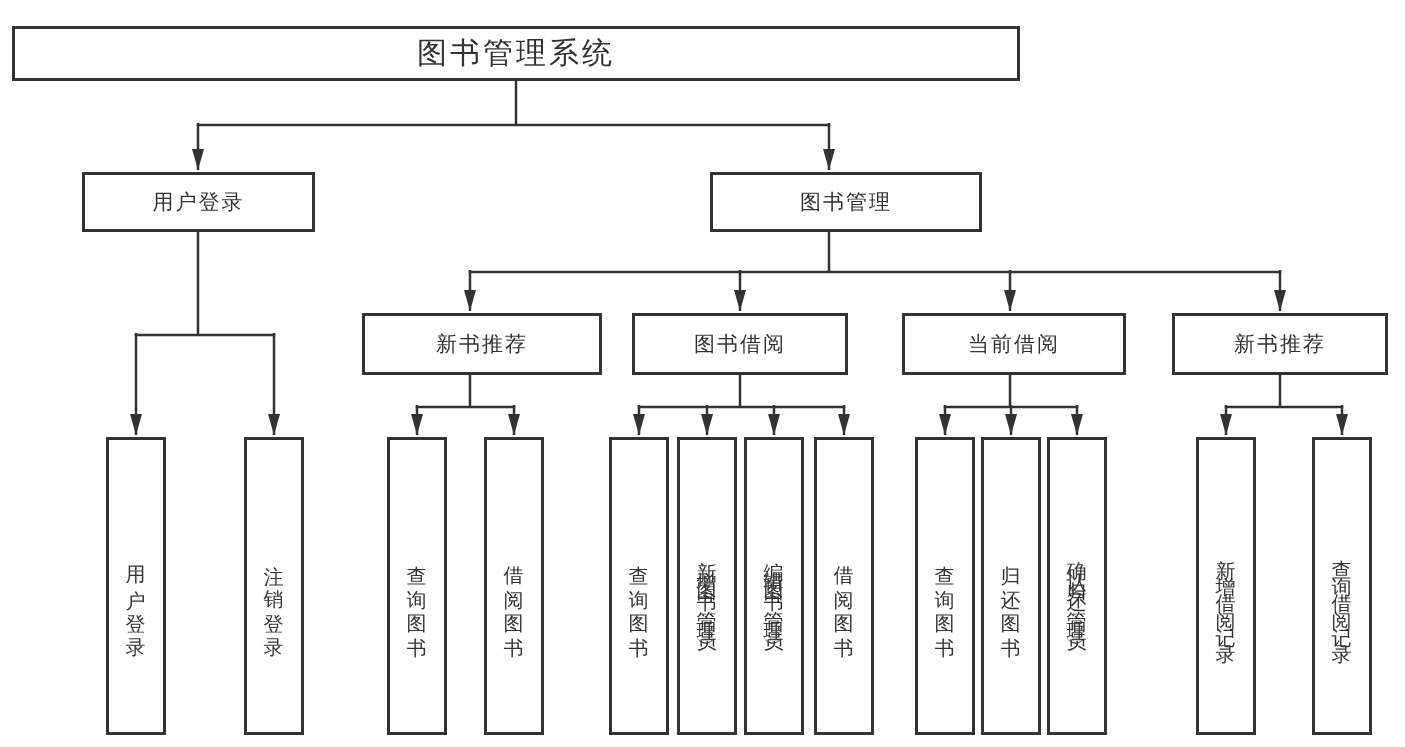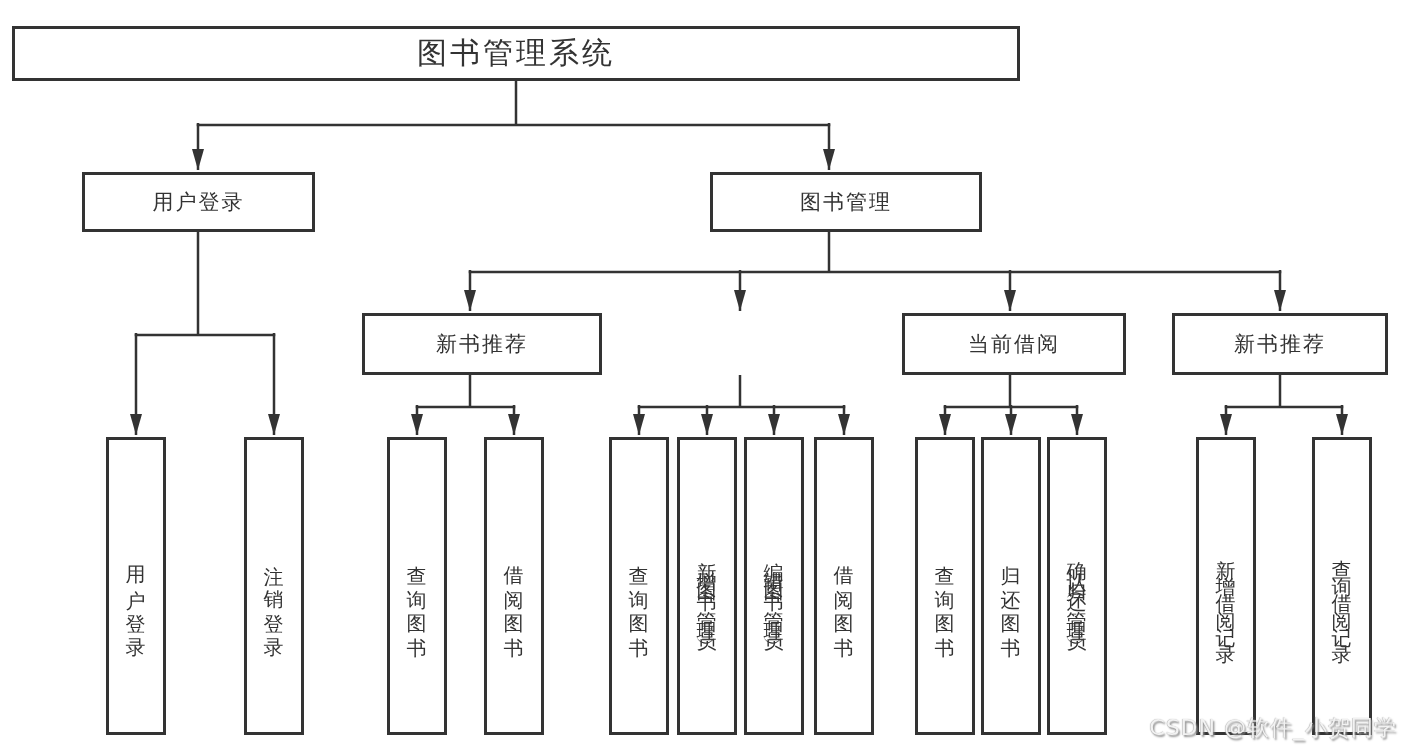--- a/index.html
+++ b/index.html
@@ -114,20 +114,21 @@
       <path d="M1342 405 L1342 435" marker-end="url(#arw)"></path>
     </g>
   </svg>
 
   <div class="node lvl1" style="left:12px;top:13px;width:1008px;height:55px">图书管理系统</div>
 
   <div class="node lvl2" style="left:82px;top:172px;width:233px;height:60px">用户登录</div>
   <div class="node lvl2" style="left:710px;top:172px;width:272px;height:60px">图书管理</div>
 
   <div class="node lvl3" style="left:362px;top:313px;width:240px;height:62px">新书推荐</div>
+  <div class="node lvl3" style="left:632px;top:313px;width:216px;height:62px">图书借阅</div>
   <div class="node lvl3" style="left:902px;top:313px;width:224px;height:62px">当前借阅</div>
   <div class="node lvl3" style="left:1172px;top:313px;width:216px;height:62px">新书推荐</div>
 
   <div class="vnode" style="left:106px">
     <span class="vtext ls4">用户登录</span>
   </div>
   <div class="vnode" style="left:244px">
     <span class="vtext ls4">注销登录</span>
   </div>
 
@@ -161,15 +162,14 @@
     <span class="vtext ls9">确认归还（管理员）</span>
   </div>
 
   <div class="vnode" style="left:1196px">
     <span class="vtext ls6">新增借阅记录</span>
   </div>
   <div class="vnode" style="left:1312px">
     <span class="vtext ls6">查询借阅记录</span>
   </div>
 
-  <div class="watermark">CSDN @软件_小贺同学</div>
 
 </div>
 
 </body></html>

